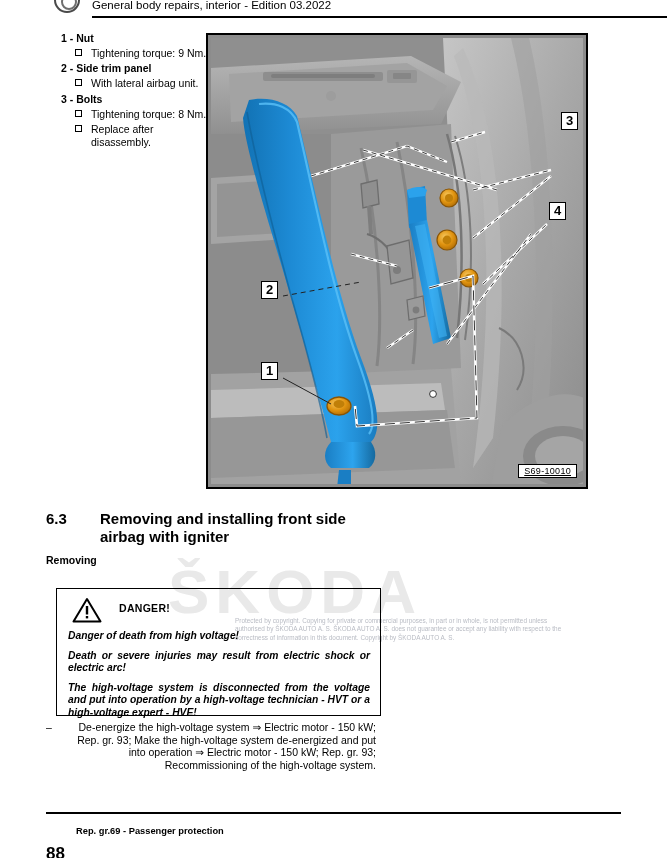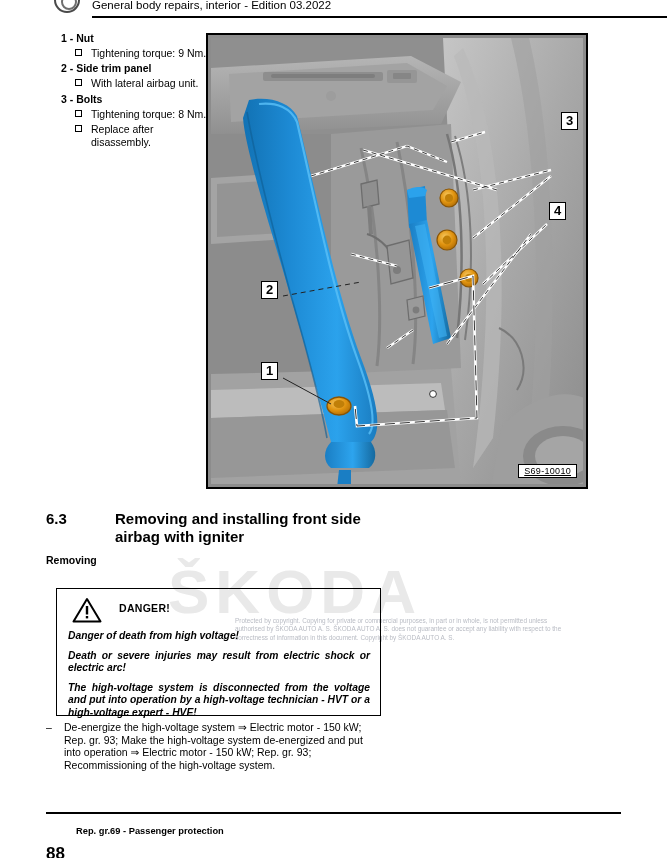--- a/index.html
+++ b/index.html
@@ -72,21 +72,21 @@
     font-size:13px; font-weight:bold; line-height:13px;
     padding:1px 4px 2px 4px;
   }
 
   
   .sec { position:absolute; left:46px; top:510px; width:330px; }
   .sec-num {
     position:absolute; left:0; top:0; font-size:15px; font-weight:bold;
   }
   .sec-title {
-    position:absolute; left:69px; top:0; width:262px;
+    position:absolute; left:54px; top:0; width:262px;
     font-size:15px; font-weight:bold; line-height:18px;
   }
   .sub-head {
     position:absolute; left:46px; top:554px;
     font-size:10.5px; font-weight:bold;
   }
 
   
   .danger {
     position:absolute; left:56px; top:588px; width:325px; height:128px;
@@ -103,21 +103,21 @@
     font-size:10.3px; font-style:italic; font-weight:bold;
     line-height:12.6px; margin:7px 0 0 1px; text-align:justify;
   }
 
   
   .dash-block {
     position:absolute; left:46px; top:721px; width:330px;
     font-size:10.5px; line-height:12.6px;
   }
   .dash-block .dash { position:absolute; left:0; top:0; }
-  .dash-block .dash-text { padding-left:18px; }
+  .dash-block .dash-text { padding-left:18px;text-align:right; }
 
   
   .footer-rule {
     position:absolute; left:46px; top:812px; width:575px; height:2.2px; background:#000;
   }
   .footer-page {
     position:absolute; left:46px; top:844px;
     font-size:17px; font-weight:bold;
   }
   .footer-text {

